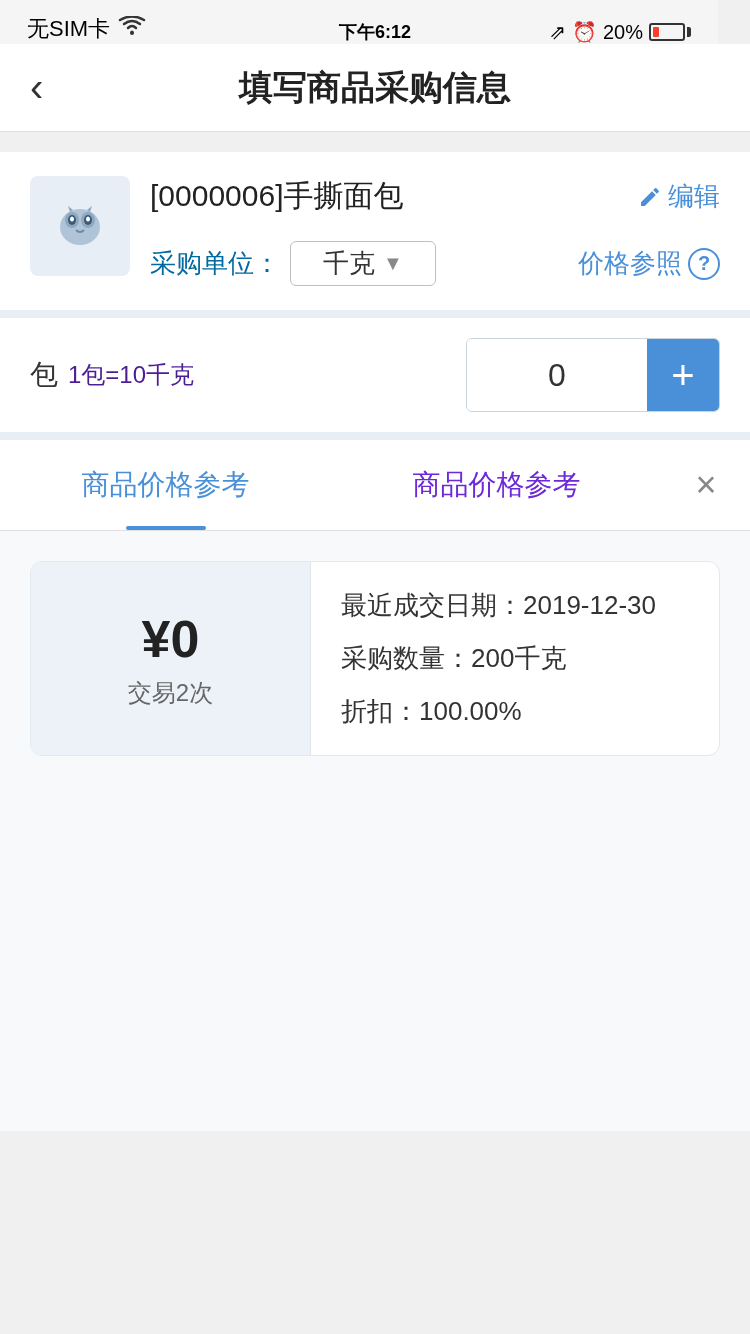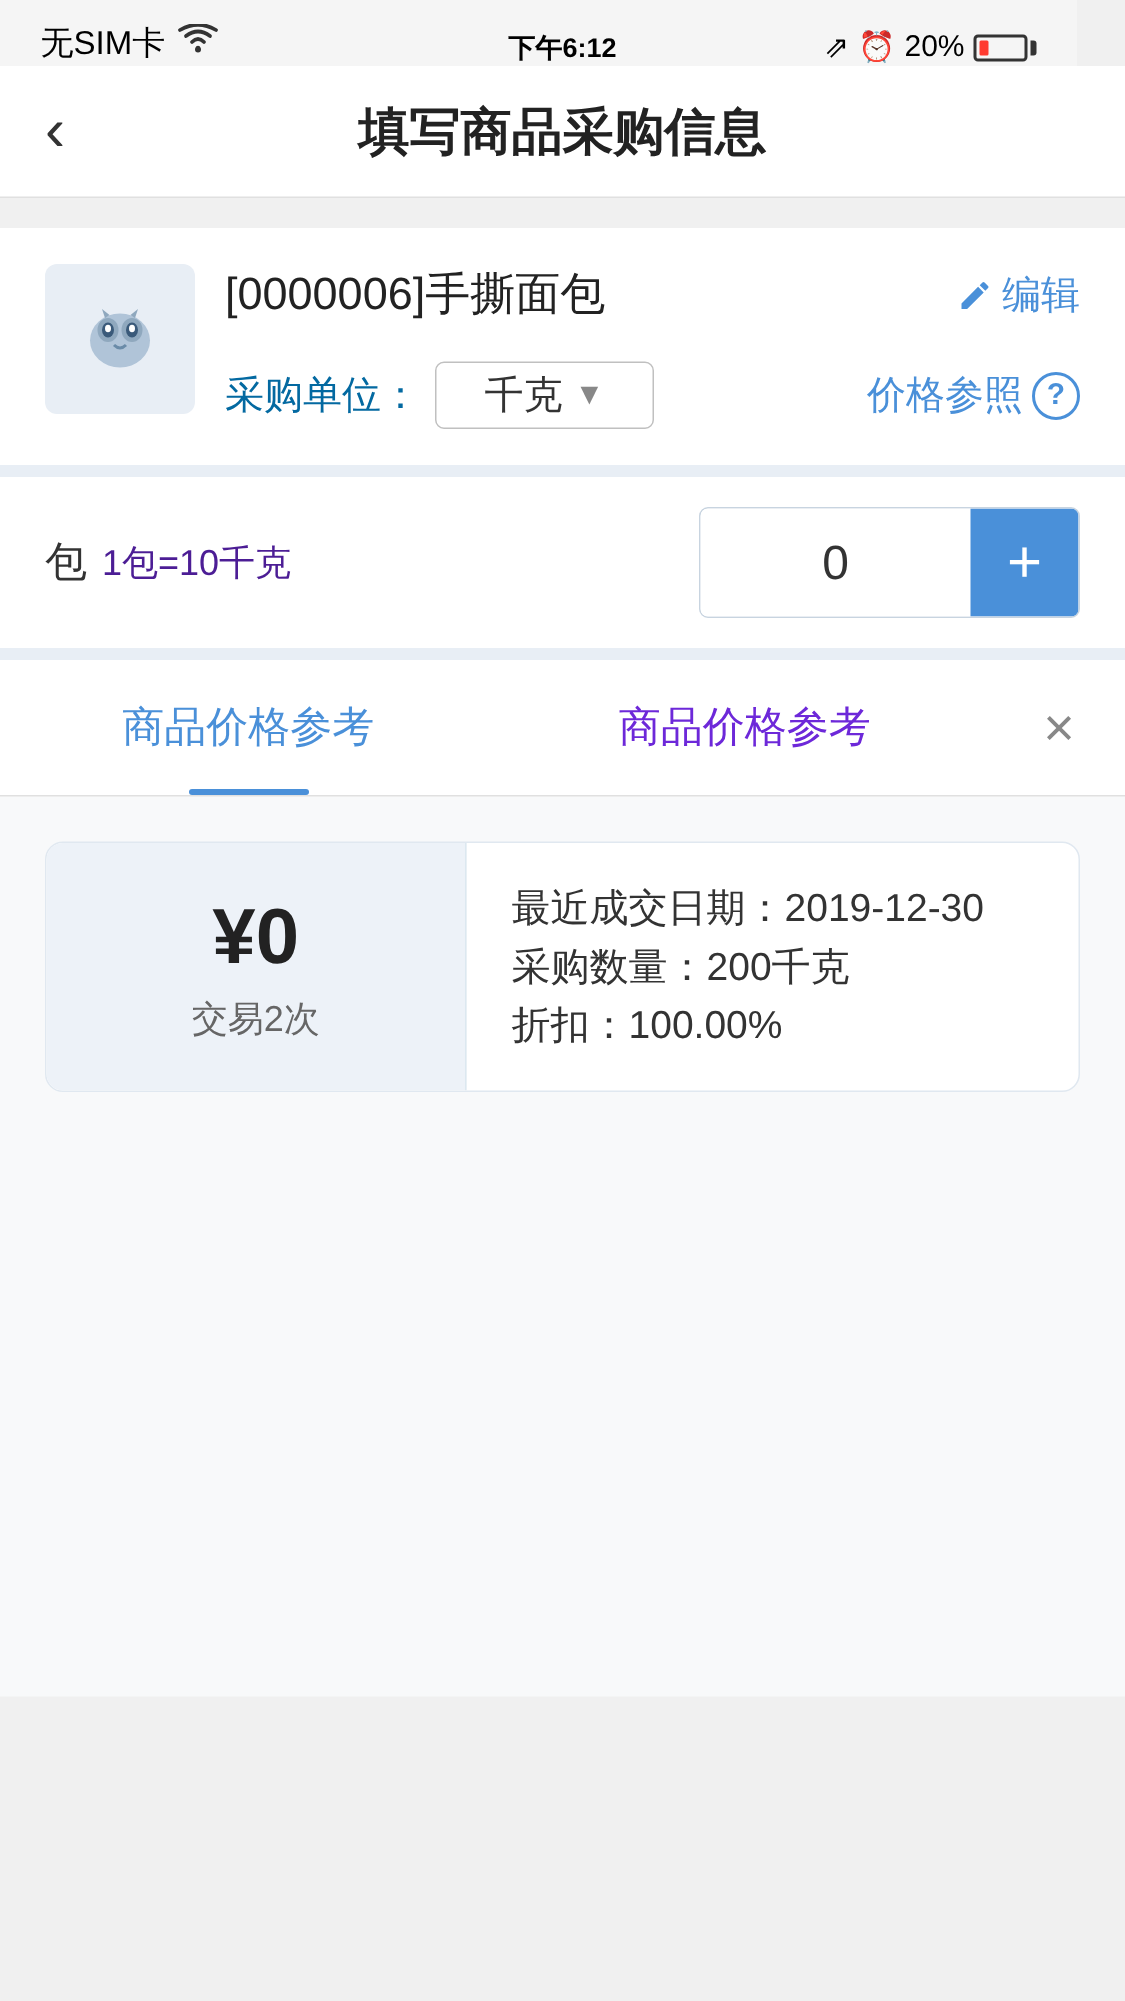--- a/index.html
+++ b/index.html
@@ -321,20 +321,21 @@
       font-size: 24px;
       color: #666;
       margin-top: 8px;
     }
     .price-card-right {
       flex: 1;
       padding: 24px 30px;
       display: flex;
       flex-direction: column;
       justify-content: center;
+      gap: 14px;
     }
     .price-detail-row {
       font-size: 26px;
       color: #333;
       line-height: 1.5;
     }
 
     
     .main-content {
       background: #f8f9fa;

